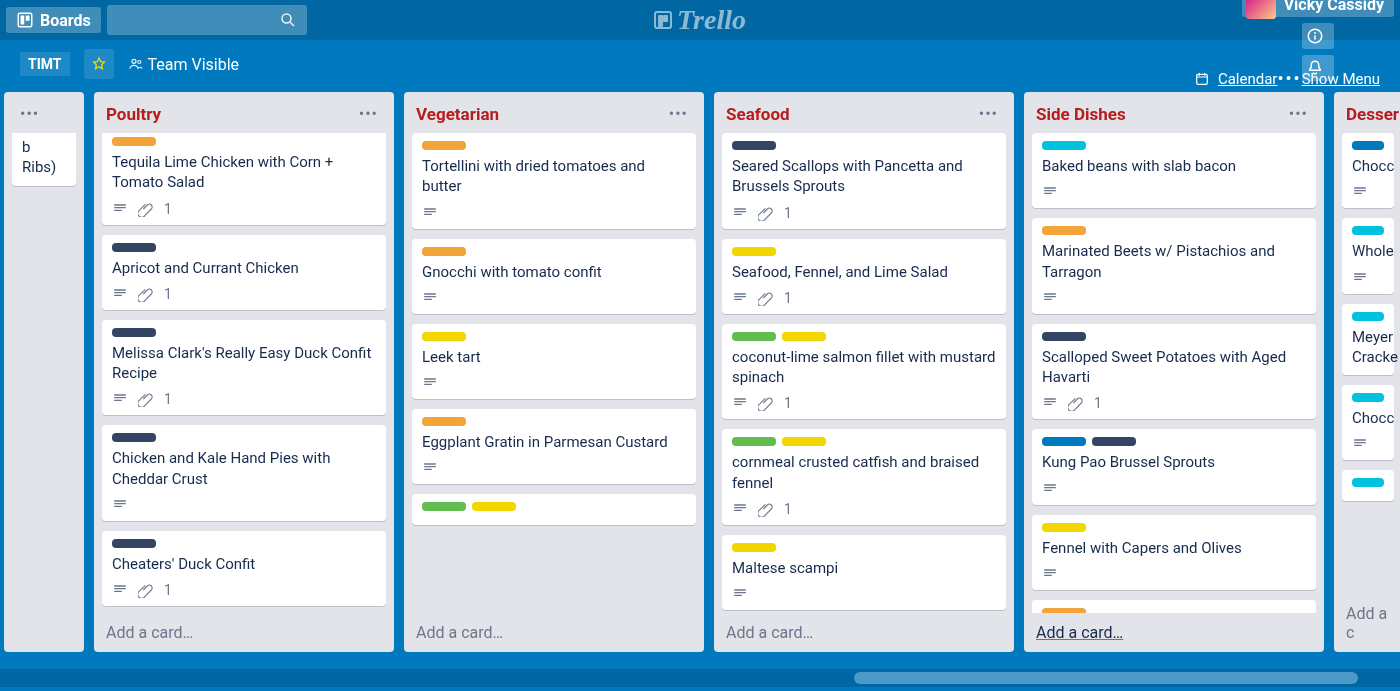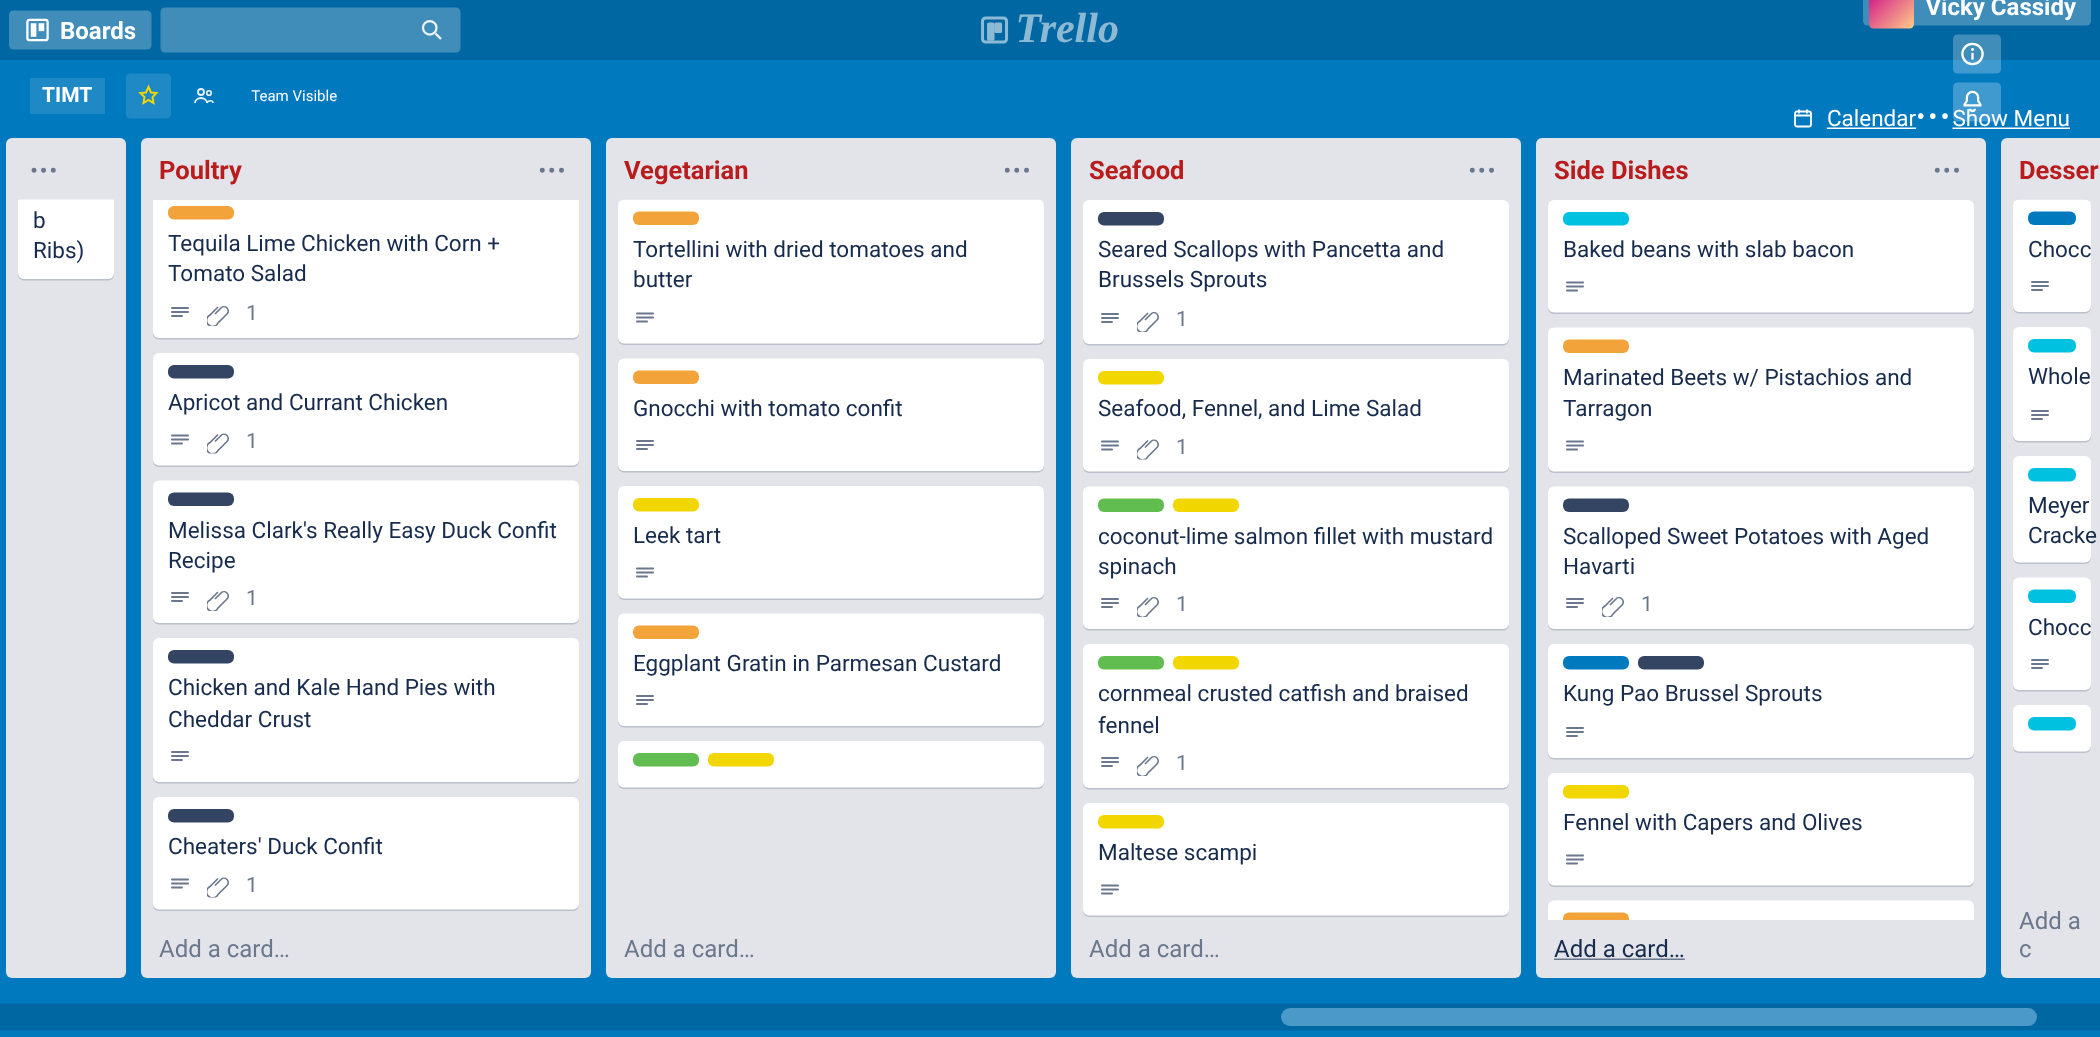--- a/index.html
+++ b/index.html
@@ -88,21 +88,21 @@
   .board-title { font-size:22px; font-weight:700; }
   .board-chip {
     font-size:14px; font-weight:700;
     background: rgba(255,255,255,0.12);
     padding:4px 8px; border-radius:0;
   }
   .star-chip {
     width:30px; height:30px; display:flex; align-items:center; justify-content:center;
     background: rgba(255,255,255,0.12); border-radius:3px;
   }
-  .vis { display:flex; align-items:center; gap:24px; font-size:10px; }
+  .vis { display:flex; align-items:center; gap:4px; font-size:16px; }
   .vis svg { opacity:.9;}
 
   .board-header-right { margin-left:auto; display:flex; align-items:center;margin-top:29px; }
   .link-u { text-decoration: underline; font-size:15px; display:flex; align-items:center; gap:8px; cursor:pointer;}
   .dots3 { font-size:18px; letter-spacing:2px; }
 
   
   .canvas {
     height: 575px;
     padding: 4px 0 0 0;

